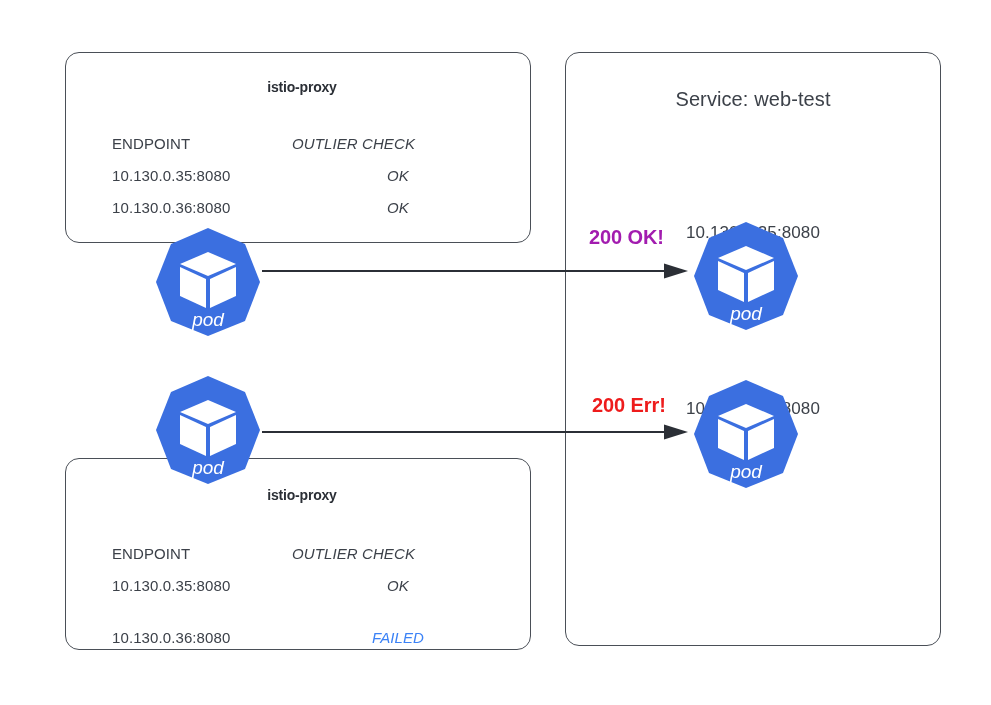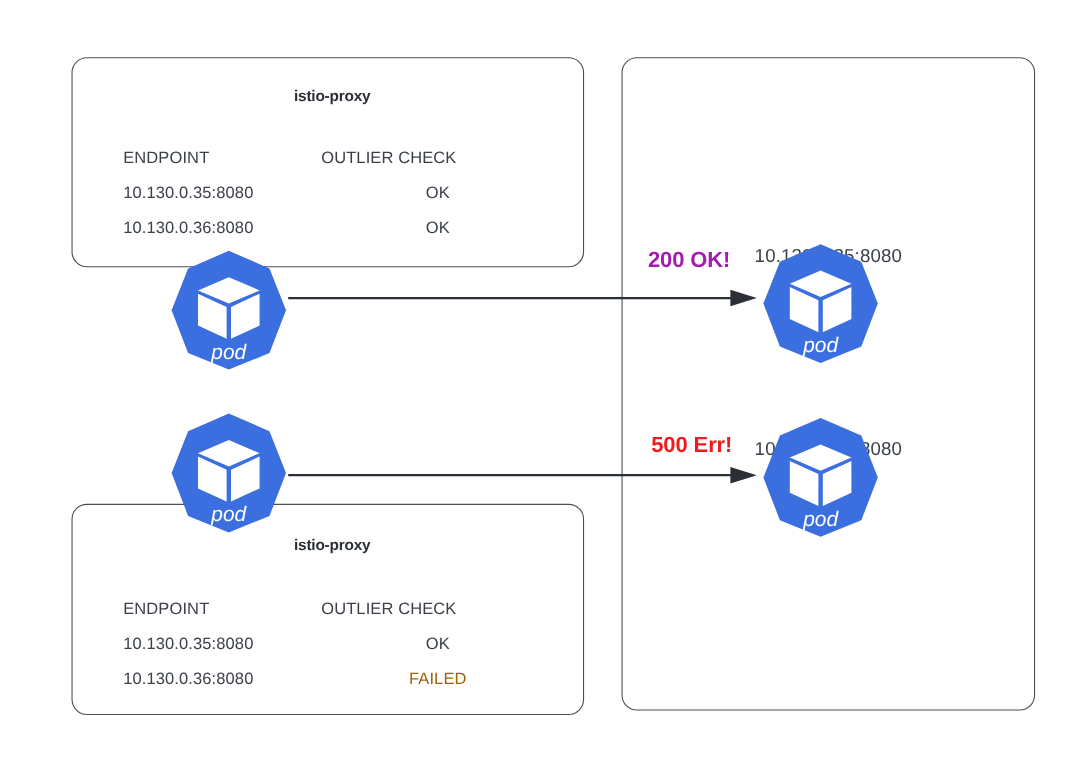--- a/index.html
+++ b/index.html
@@ -82,23 +82,24 @@
   .ep-col-endpoint {
     width: 180px;
     flex: 0 0 180px;
     text-align: left;
     white-space: nowrap;
   }
   .ep-col-check {
     flex: 1 1 auto;
     text-align: center;
     white-space: nowrap;
+    font-style: italic;
   }
   .ep-head .ep-col-check { text-align: left; }
-  .status-failed { color: #a16207; }
+  .status-failed { color: #3b82f6; margin-top: 20px; }
 
   
   .svc-endpoint {
     position: absolute;
     left: 0;
     width: 100%;
     text-align: center;
     font-size: 17px;
     color: #3c4149;
     letter-spacing: 0.1px;
@@ -175,38 +176,39 @@
         <span class="ep-col-check">OK</span>
       </div>
       <div class="ep-row">
         <span class="ep-col-endpoint">10.130.0.36:8080</span>
         <span class="ep-col-check status-failed">FAILED</span>
       </div>
     </div>
   </div>
 
   <div class="panel" id="service-panel">
+    <div class="service-title">Service: web-test</div>
 
     <div class="svc-endpoint" id="svc-ep-1">10.130.0.35:8080</div>
 
     <div class="svc-endpoint" id="svc-ep-2">10.130.0.36:8080</div>
   </div>
 
   <svg class="arrow-svg" id="arrow-ok" viewBox="0 0 430 26">
     <line x1="4" y1="13" x2="408" y2="13" stroke="#2b2f36" stroke-width="2"></line>
     <polygon points="406,5.5 430,13 406,20.5" fill="#2b2f36"></polygon>
   </svg>
 
   <svg class="arrow-svg" id="arrow-err" viewBox="0 0 430 26">
     <line x1="4" y1="13" x2="408" y2="13" stroke="#2b2f36" stroke-width="2"></line>
     <polygon points="406,5.5 430,13 406,20.5" fill="#2b2f36"></polygon>
   </svg>
 
   <div class="arrow-label" id="label-ok">200 OK!</div>
-  <div class="arrow-label" id="label-err">500 Err!</div>
+  <div class="arrow-label" id="label-err">200 Err!</div>
 
   <div class="pod" id="pod-proxy-top">
     <svg viewBox="0 0 112 112">
       <polygon points="56,2 93,18 108,56 93,95 56,110 19,95 4,56 19,18" fill="#3b6fe0"></polygon>
       <g>
         <polygon points="56,26 84,38 56,50 28,38" fill="#ffffff"></polygon>
         <polygon points="28,41 54,53 54,82 28,70" fill="#ffffff"></polygon>
         <polygon points="58,53 84,41 84,70 58,82" fill="#ffffff"></polygon>
       </g>
       <text x="56" y="100" fill="#ffffff" font-size="19" font-family="Liberation Sans, sans-serif" text-anchor="middle">pod</text>

